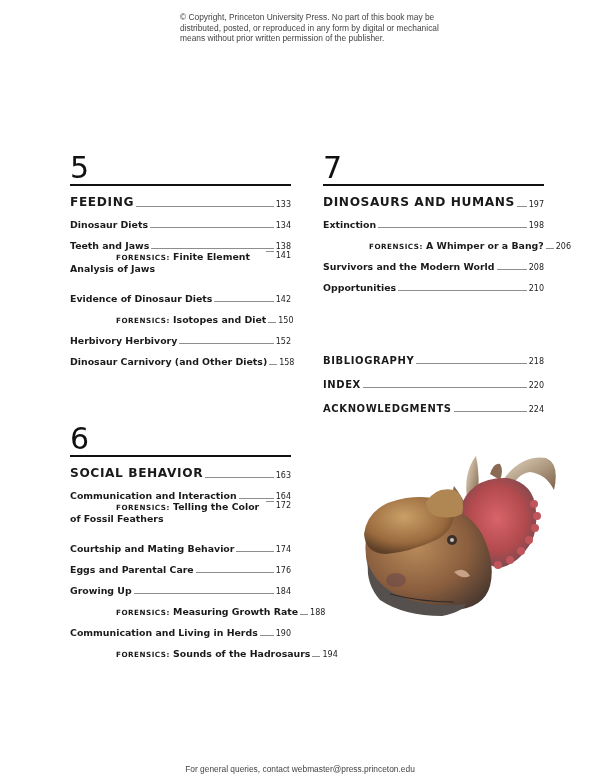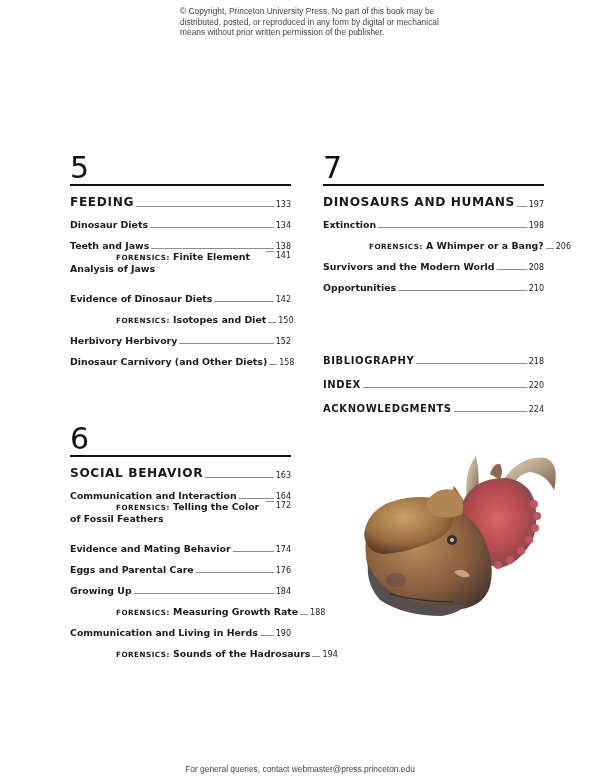--- a/index.html
+++ b/index.html
@@ -1,20 +1,20 @@
 <!DOCTYPE html>
 <html><head>
 <meta charset="utf-8">
 <style>
   * { margin: 0; padding: 0; box-sizing: border-box; }
   html, body { width: 600px; height: 781px; background: #ffffff; overflow: hidden; }
   body { position: relative; font-family: "DejaVu Sans", sans-serif; color: #1a1a1a; }
 
   .copyright {
-    position: absolute; left: 180px; top: 6px; width: 260px;
+    position: absolute; left: 180px; top: 12px; width: 260px;
     font-family: "Liberation Sans", sans-serif; font-size: 8.4px; line-height: 10.5px; color: #444;
   }
   .footer {
     position: absolute; left: 0; top: 764px; width: 600px; text-align: center;
     font-family: "Liberation Sans", sans-serif; font-size: 8.4px; color: #444;
   }
 
   .chapter { position: absolute; width: 221px; }
   .chap-num {
     font-family: "DejaVu Sans", sans-serif; font-size: 30px; line-height: 30px;
@@ -106,21 +106,21 @@
     <span class="title">Communication and Interaction</span>
     <span class="leader"></span>
     <span class="page">164</span>
   </div>
   <div class="entry sec two">
     <span class="title"><span class="forensics">FORENSICS:</span> <span>Telling the Color of Fossil Feathers</span></span>
     <span class="leader"></span>
     <span class="page">172</span>
   </div>
   <div class="entry sec">
-    <span class="title">Evidence and Mating Behavior</span>
+    <span class="title">Courtship and Mating Behavior</span>
     <span class="leader"></span>
     <span class="page">174</span>
   </div>
   <div class="entry sec">
     <span class="title">Eggs and Parental Care</span>
     <span class="leader"></span>
     <span class="page">176</span>
   </div>
   <div class="entry sec">
     <span class="title">Growing Up</span>

